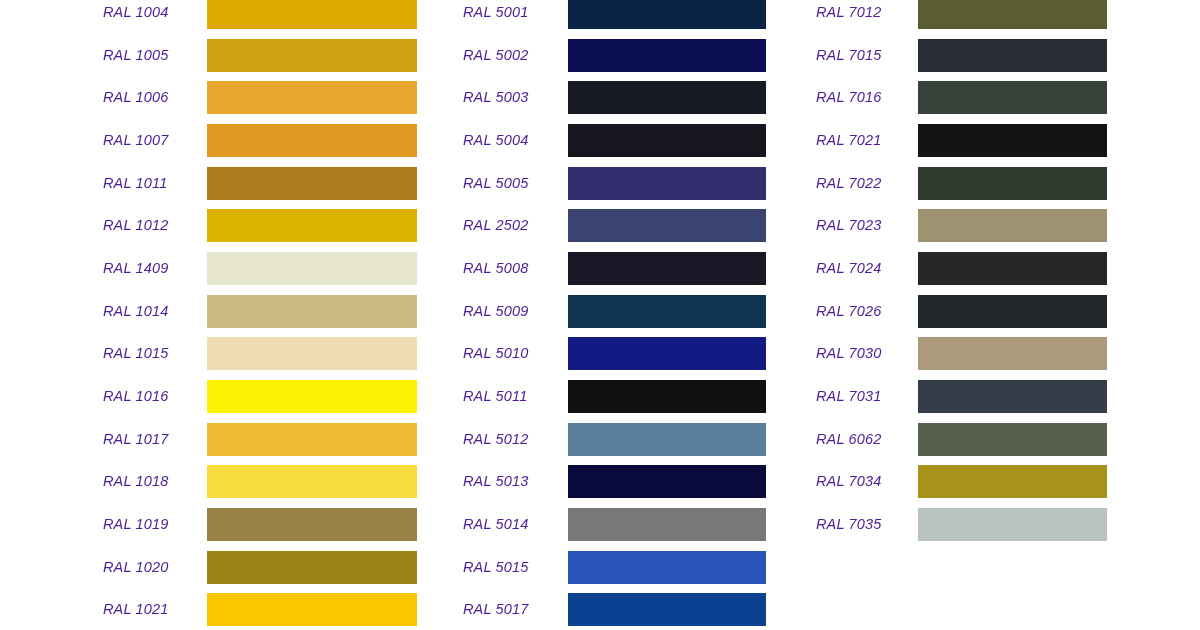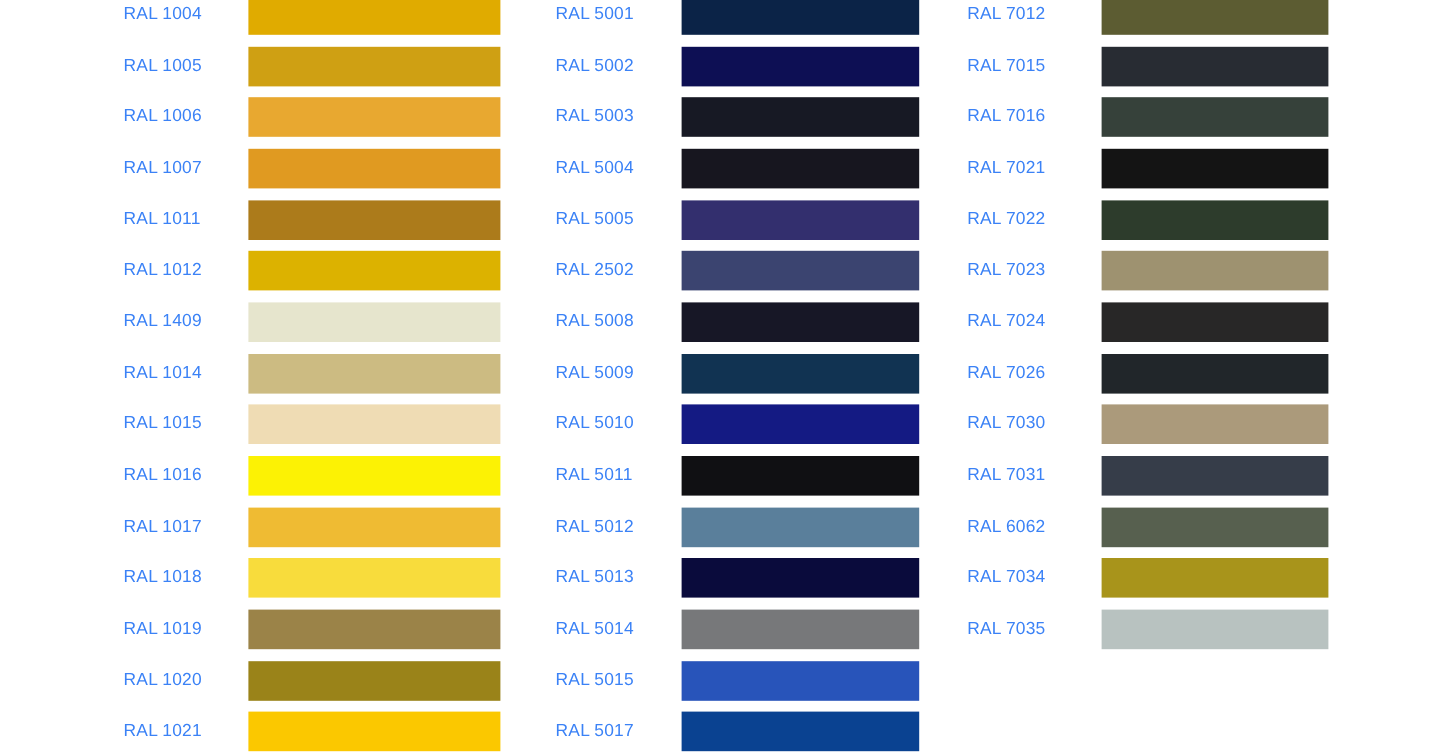--- a/index.html
+++ b/index.html
@@ -37,29 +37,30 @@
   .ral-row {
     position: relative;
     height: 42.66px;
     display: flex;
     align-items: center;
   }
 
   .ral-label {
     position: absolute;
     white-space: nowrap;
-    color: #3b82f6;
+    color: #4c1d95;
     font-size: 14.5px;
     line-height: 1;
     letter-spacing: 0.15px;
+    font-style: italic;
   }
 
   .ral-col-1 .ral-label { left: 103px; }
   .ral-col-2 .ral-label { left: 23px;  }
-  .ral-col-3 .ral-label { left: 6px;  }
+  .ral-col-3 .ral-label { left: 16px;  }
 
   .ral-swatch {
     position: absolute;
     height: 33px;
     top: 5px;
   }
 
   .ral-col-1 .ral-swatch { left: 207px; width: 210px; }
   .ral-col-2 .ral-swatch { left: 128px; width: 198px; }
   .ral-col-3 .ral-swatch { left: 118px; width: 189px; }

